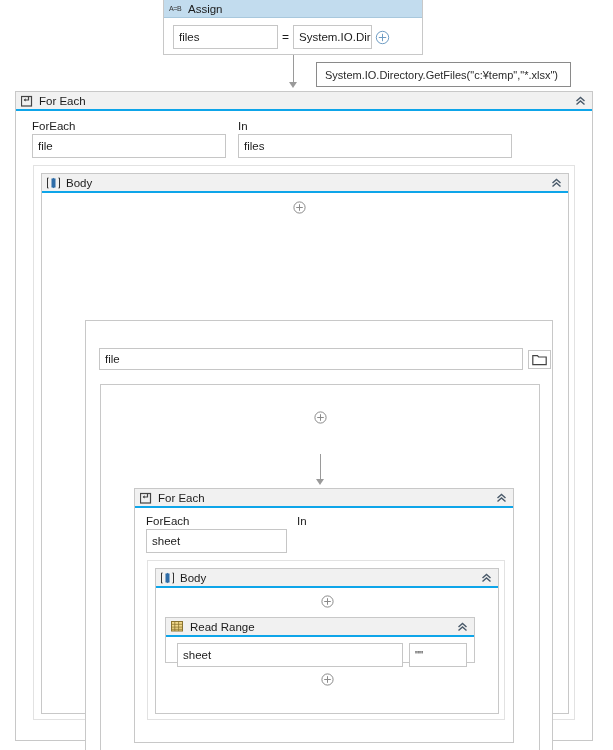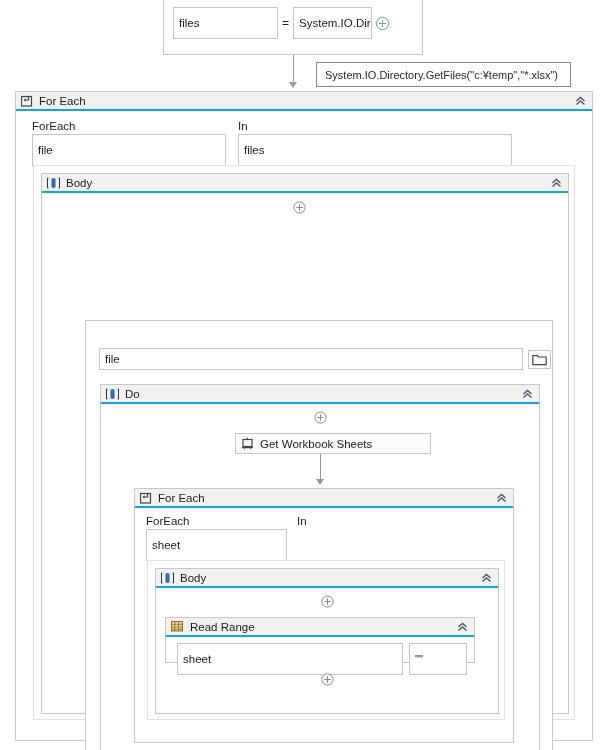--- a/index.html
+++ b/index.html
@@ -53,21 +53,21 @@
     transform: translateY(-50%);
     width: 13px;
     height: 13px;
     cursor: pointer;
   }
 
   
   .field {
     background: #ffffff;
     border: 1px solid #c6c6c6;
-    height: 32px;
+    height: 24px;
     box-sizing: border-box;
     display: flex;
     align-items: center;
     padding: 0 5px;
     font-size: 11.5px;
     color: #1c1c1c;
     overflow: hidden;
     white-space: nowrap;
   }
   .lbl {
@@ -116,20 +116,30 @@
     box-sizing: border-box;
     white-space: nowrap;
   }
 
   .eq { font-size: 12px; color: #1c1c1c; padding: 0 4px; }
 </style>
 </head>
 <body>
 
 <div class="act" style="left:163px; top:0px; width:260px; height:55px; border-top:none;">
+  <div class="act-header blue" style="height:18px;">
+    <span class="icon">
+      <svg width="13" height="11" viewBox="0 0 13 11">
+        <text x="0" y="8" font-family="Liberation Sans, sans-serif" font-size="7" fill="#333">A</text>
+        <text x="4.2" y="8" font-family="Liberation Sans, sans-serif" font-size="7" fill="#333">=</text>
+        <text x="8" y="8" font-family="Liberation Sans, sans-serif" font-size="7" fill="#333">B</text>
+      </svg>
+    </span>
+    <span class="act-title">Assign</span>
+  </div>
   <div class="act-body" style="padding:7px 9px;">
     <div style="display:flex; align-items:center;">
       <div class="field" style="width:105px;">files</div>
       <span class="eq">=</span>
       <div class="field" style="width:79px;">System.IO.Dire</div>
       <span class="icon" style="margin-left:3px;">
         <svg width="15" height="15" viewBox="0 0 15 15">
           <circle cx="7.5" cy="7.5" r="6.2" fill="#fff" stroke="#6f9dc4" stroke-width="1"></circle>
           <path d="M7.5 3.8 V11.2 M3.8 7.5 H11.2" stroke="#6f9dc4" stroke-width="1"></path>
         </svg>
@@ -208,59 +218,28 @@
         <div style="position:absolute; left:13px; top:27px; display:flex; align-items:center;">
           <div class="field" style="width:424px; height:22px;">file</div>
           <span class="icon" style="margin-left:5px; border:1px solid #c6c6c6; background:#fff; padding:2px 3px; line-height:0;">
             <svg width="15" height="13" viewBox="0 0 15 13">
               <path d="M0.8 2.6 H5.4 L6.6 4 H14.2 V11.6 H0.8 Z" fill="none" stroke="#444" stroke-width="1.2"></path>
             </svg>
           </span>
         </div>
 
         <div class="act" style="left:14px; top:63px; width:440px; height:373px;">
-          <div class="act-header grey">
-            <span class="icon">
-              <svg width="13" height="12" viewBox="0 0 13 12">
-                <path d="M1.5 1 H0.5 V11 H1.5" fill="none" stroke="#333" stroke-width="1"></path>
-                <path d="M11.5 1 H12.5 V11 H11.5" fill="none" stroke="#333" stroke-width="1"></path>
-                <rect x="4.5" y="1.5" width="4" height="9" fill="#2f6da8"></rect>
-                <path d="M6.5 0.8 L8.3 3 H4.7 Z" fill="#2f6da8"></path>
-                <path d="M6.5 11.2 L8.3 9 H4.7 Z" fill="#2f6da8"></path>
-              </svg>
-            </span>
-            <span class="act-title">Do</span>
-            <span class="chev">
-              <svg width="13" height="13" viewBox="0 0 13 13">
-                <path d="M2.5 6.5 L6.5 3 L10.5 6.5" fill="none" stroke="#4a5a6a" stroke-width="1.4"></path>
-                <path d="M2.5 10 L6.5 6.5 L10.5 10" fill="none" stroke="#4a5a6a" stroke-width="1.4"></path>
-              </svg>
-            </span>
-          </div>
 
           <div class="plus" style="left:213px; top:26px;">
             <svg width="13" height="13" viewBox="0 0 13 13">
               <circle cx="6.5" cy="6.5" r="5.6" fill="#fff" stroke="#8a8a8a" stroke-width="1"></circle>
               <path d="M6.5 3.2 V9.8 M3.2 6.5 H9.8" stroke="#8a8a8a" stroke-width="1"></path>
             </svg>
           </div>
 
-          <div class="act" style="left:134px; top:48px; width:196px; height:21px;">
-            <div class="act-header" style="height:19px; background:#fbfbfb;">
-              <span class="icon">
-                <svg width="13" height="13" viewBox="0 0 13 13">
-                  <rect x="2" y="2.5" width="9" height="7" fill="#fff" stroke="#444" stroke-width="1.2"></rect>
-                  <path d="M6.5 0.8 V2.5" stroke="#444" stroke-width="1.2"></path>
-                  <path d="M1 10.6 H12" stroke="#444" stroke-width="1.2"></path>
-                  <path d="M3.5 11.2 V12.2 M9.5 11.2 V12.2" stroke="#444" stroke-width="1"></path>
-                </svg>
-              </span>
-              <span class="act-title">Get Workbook Sheets</span>
-            </div>
-          </div>
 
           <div class="conn" style="left:219px; top:69px; height:28px;"></div>
           <div class="arrow-head" style="left:215px; top:94px;"></div>
 
           <div class="act" style="left:33px; top:103px; width:380px; height:255px;">
             <div class="act-header grey">
               <span class="icon">
                 <svg width="12" height="12" viewBox="0 0 12 12">
                   <rect x="0.5" y="1.5" width="10" height="9.5" fill="none" stroke="#444" stroke-width="1.2"></rect>
                   <path d="M7.5 1.5 V5 H3.2" fill="none" stroke="#444" stroke-width="1.2"></path>

